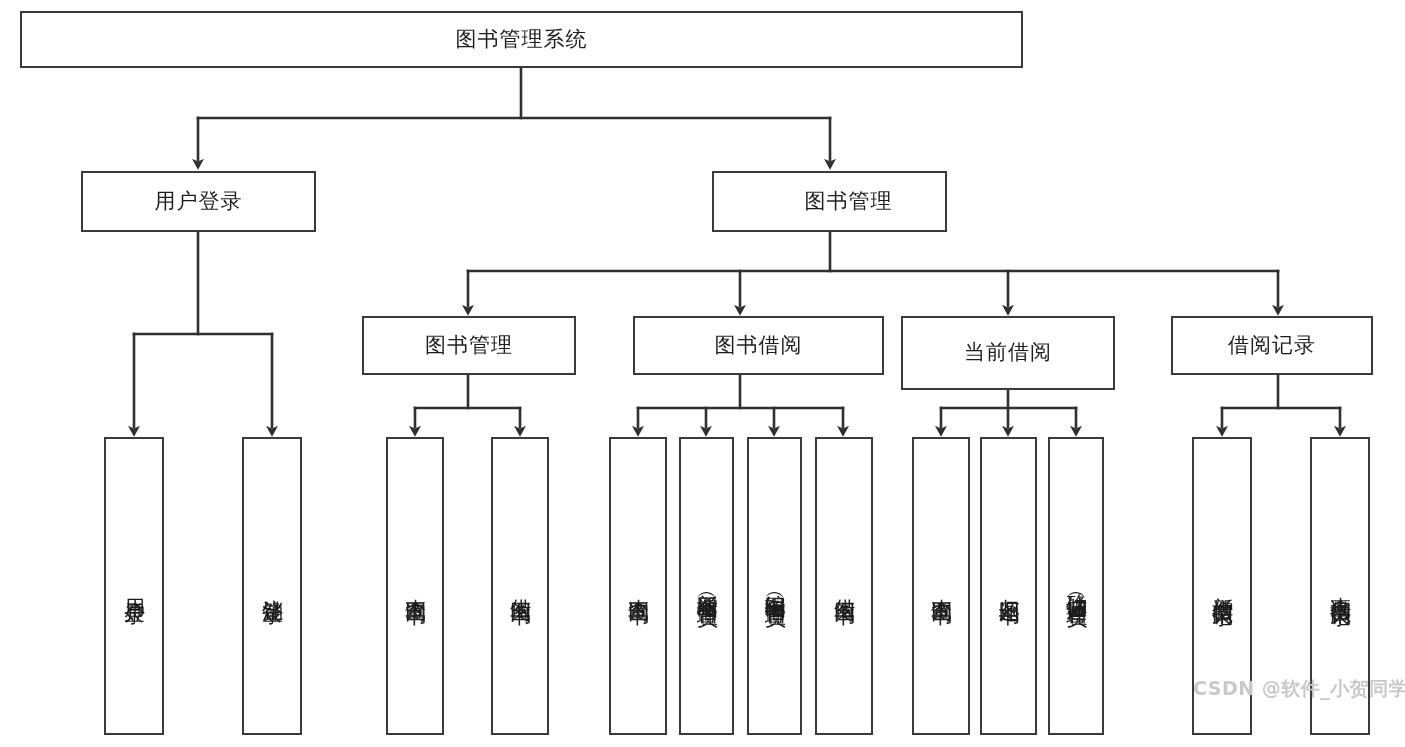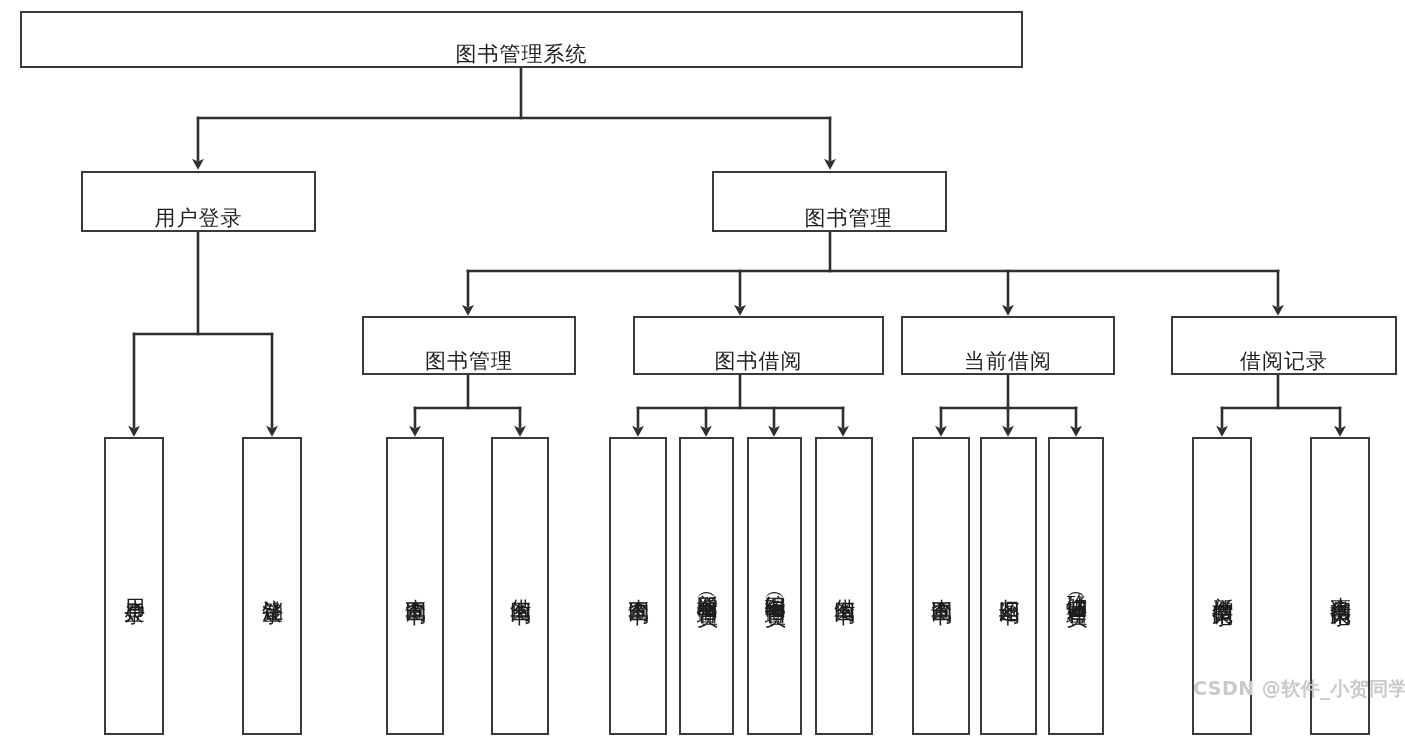--- a/index.html
+++ b/index.html
@@ -5,21 +5,21 @@
 <style>
   html,body{margin:0;padding:0;background:#ffffff;}
   body{
     font-family:"DejaVu Sans","Liberation Sans",sans-serif;
     width:1405px;height:747px;position:relative;overflow:hidden;
   }
   #diagram{position:absolute;left:0;top:0;width:1405px;height:747px;}
   .node-box{
     position:absolute;box-sizing:border-box;
     background:#ffffff;border:2px solid #3a3a3a;
-    display:flex;align-items:flex-end;justify-content:center;
+    display:flex;align-items:center;justify-content:center;
     color:#1d1d1d;
   }
   .node-box.root{border-width:2px;}
   .node-label-h{
     font-size:21px;line-height:1.1;letter-spacing:1px;white-space:nowrap;
   }
   .node-label-v{
     writing-mode:vertical-rl;text-orientation:upright;
     font-size:21px;line-height:1.22;letter-spacing:2px;white-space:nowrap;
     -webkit-writing-mode:vertical-rl;
@@ -93,24 +93,24 @@
 <div class="node-box" style="left:712px;top:171px;width:235px;height:61px;padding-left:38px;">
   <span class="node-label-h">图书管理</span>
 </div>
 
 <div class="node-box" style="left:362px;top:316px;width:214px;height:59px;">
   <span class="node-label-h">图书管理</span>
 </div>
 <div class="node-box" style="left:633px;top:316px;width:251px;height:59px;">
   <span class="node-label-h">图书借阅</span>
 </div>
-<div class="node-box" style="left:901px;top:316px;width:214px;height:59px;">
+<div class="node-box" style="left:901px;top:316px;width:214px;height:74px;">
   <span class="node-label-h">当前借阅</span>
 </div>
-<div class="node-box" style="left:1171px;top:316px;width:226px;height:59px;">
+<div class="node-box" style="left:1171px;top:316px;width:202px;height:59px;">
   <span class="node-label-h">借阅记录</span>
 </div>
 
 <div class="node-box leaf" style="left:104px;top:437px;width:60px;height:298px;">
   <span class="node-label-v">用户登录</span>
 </div>
 <div class="node-box leaf" style="left:242px;top:437px;width:60px;height:298px;">
   <span class="node-label-v">注销登录</span>
 </div>
 

